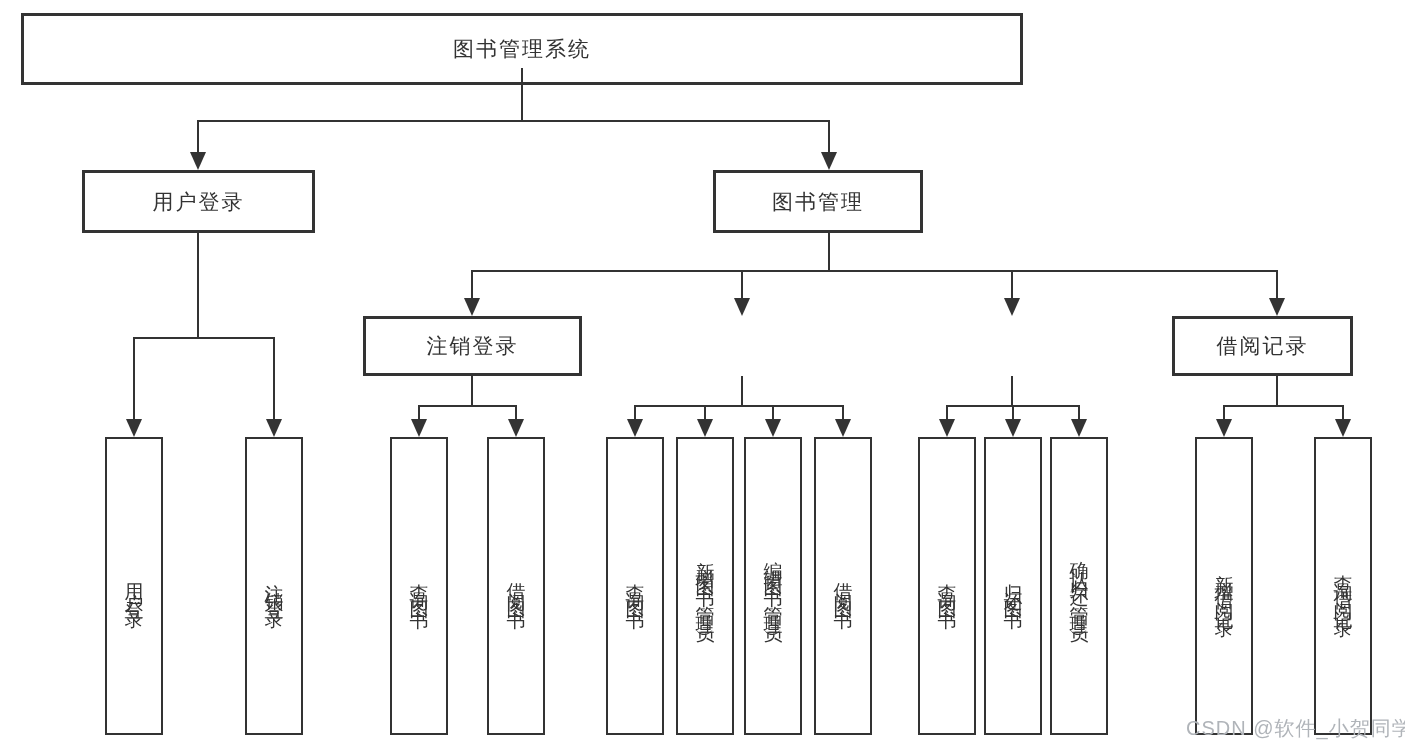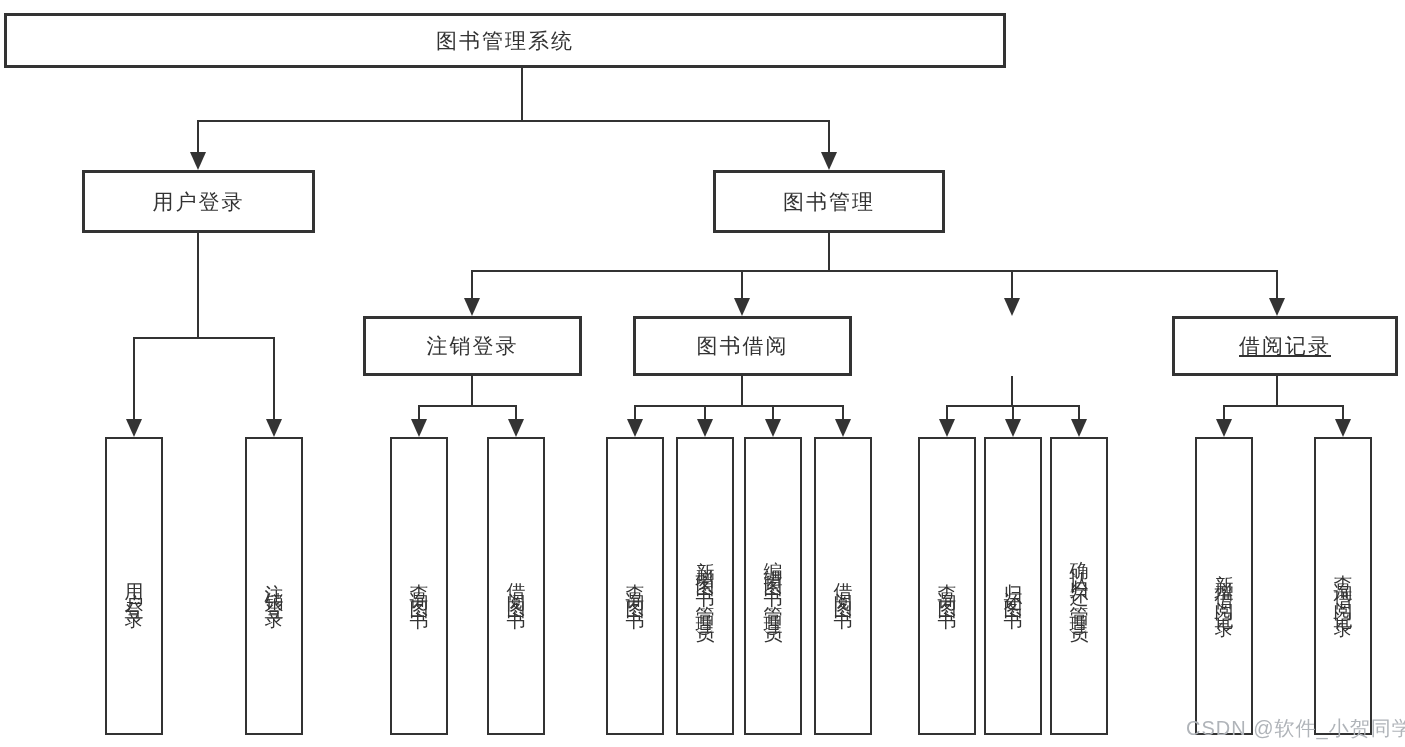--- a/index.html
+++ b/index.html
@@ -50,53 +50,52 @@
     letter-spacing:1px;
     z-index:10;
     white-space:nowrap;
   }
 </style>
 </head>
 <body>
 
 <div id="canvas">
 
-  <div class="node" style="left:4px;top:13px;width:1002px;height:55px;text-align:center;">图书管理系统</div>
+  <div class="node" style="left:21px;top:13px;width:1002px;height:72px;text-align:center;">图书管理系统</div>
 
   <div class="vline" style="left:521px;top:68px;height:52px;"></div>
   <div class="hline" style="left:197px;top:120px;width:633px;"></div>
   <div class="vline" style="left:197px;top:120px;height:34px;"></div>
   <div class="arrow" style="left:190px;top:152px;"></div>
   <div class="vline" style="left:828px;top:120px;height:34px;"></div>
   <div class="arrow" style="left:821px;top:152px;"></div>
 
   <div class="node" style="left:82px;top:170px;width:233px;height:63px;">用户登录</div>
-  <div class="node" style="left:713px;top:170px;width:232px;height:63px;">图书管理</div>
+  <div class="node" style="left:713px;top:170px;width:210px;height:63px;">图书管理</div>
 
   <div class="vline" style="left:197px;top:233px;height:104px;"></div>
   <div class="hline" style="left:133px;top:337px;width:142px;"></div>
   <div class="vline" style="left:133px;top:337px;height:84px;"></div>
   <div class="arrow" style="left:126px;top:419px;"></div>
   <div class="vline" style="left:273px;top:337px;height:84px;"></div>
   <div class="arrow" style="left:266px;top:419px;"></div>
 
   <div class="vline" style="left:828px;top:233px;height:37px;"></div>
   <div class="hline" style="left:471px;top:270px;width:807px;"></div>
   <div class="vline" style="left:471px;top:270px;height:30px;"></div>
   <div class="arrow" style="left:464px;top:298px;"></div>
   <div class="vline" style="left:741px;top:270px;height:30px;"></div>
   <div class="arrow" style="left:734px;top:298px;"></div>
   <div class="vline" style="left:1011px;top:270px;height:30px;"></div>
   <div class="arrow" style="left:1004px;top:298px;"></div>
   <div class="vline" style="left:1276px;top:270px;height:30px;"></div>
   <div class="arrow" style="left:1269px;top:298px;"></div>
 
   <div class="node" style="left:363px;top:316px;width:219px;height:60px;">注销登录</div>
-  <div class="node" style="left:633px;top:316px;width:219px;height:60px;">图书借阅</div>
-  <div class="node" style="left:1172px;top:316px;width:226px;height:60px;text-decoration:underline;">借阅记录</div>
+  <div class="node" style="left:1172px;top:316px;width:181px;height:60px;">借阅记录</div>
 
   <div class="vline" style="left:471px;top:376px;height:29px;"></div>
   <div class="hline" style="left:418px;top:405px;width:99px;"></div>
   <div class="vline" style="left:418px;top:405px;height:16px;"></div>
   <div class="arrow" style="left:411px;top:419px;"></div>
   <div class="vline" style="left:515px;top:405px;height:16px;"></div>
   <div class="arrow" style="left:508px;top:419px;"></div>
 
   <div class="vline" style="left:741px;top:376px;height:29px;"></div>
   <div class="hline" style="left:634px;top:405px;width:210px;"></div>

